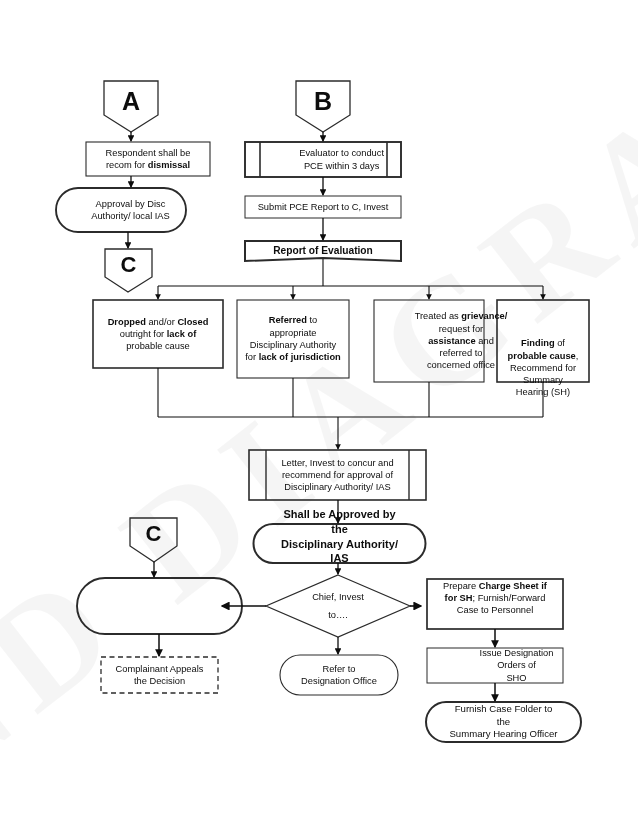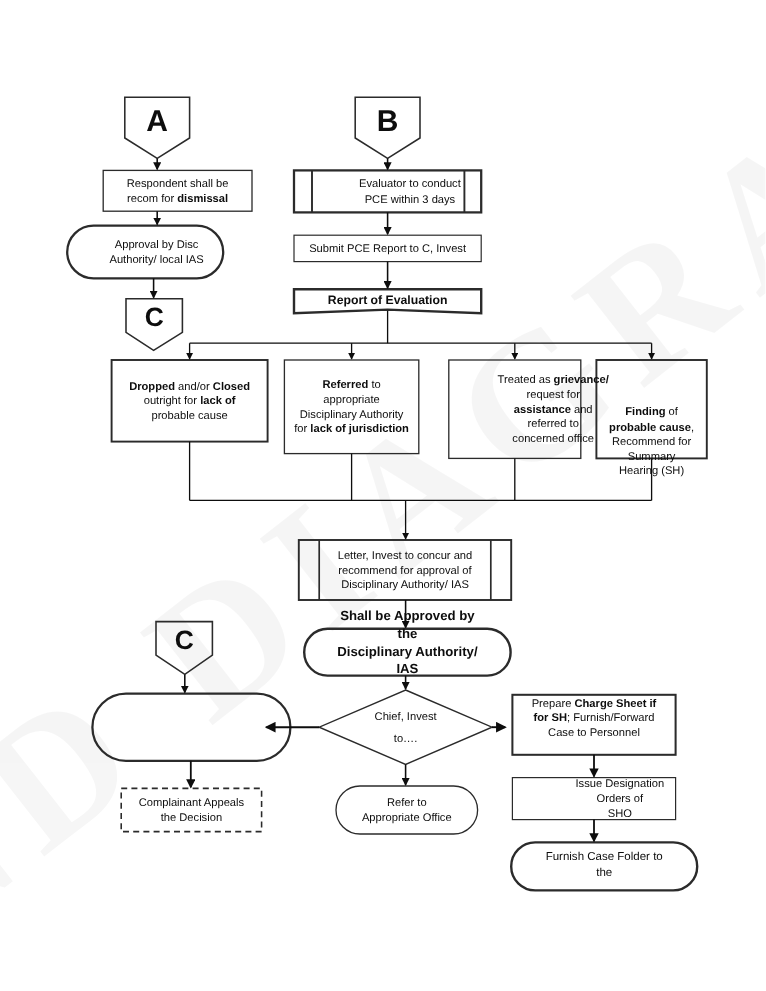--- a/index.html
+++ b/index.html
@@ -245,21 +245,21 @@
   <div class="node-text" style="left:101px;top:657px;width:117px;height:36px;">
     <div>
       <div>Complainant  Appeals</div>
       <div>the Decision</div>
     </div>
   </div>
 
   <div class="node-text" style="left:292px;top:655px;width:94px;height:40px;">
     <div>
       <div>Refer to</div>
-      <div>Appropriate Office</div>
+      <div>Designation Office</div>
     </div>
   </div>
 
   <div class="node-text" style="left:427px;top:579px;width:136px;height:38px;">
     <div>
       <div><span>Prepare </span><span class="b">Charge Sheet if</span></div>
       <div><span class="b">for SH</span><span>; Furnish/Forward</span></div>
       <div><span>Case to Personnel</span></div>
     </div>
   </div>
@@ -267,16 +267,17 @@
   <div class="node-text" style="left:427px;top:648px;width:136px;height:35px;padding-left:46px;">
     <div>
       <div>Issue Designation Orders of</div>
       <div>SHO</div>
     </div>
   </div>
 
   <div class="node-text" style="left:446px;top:702px;width:115px;height:40px;font-weight:normal;font-size:9.6px;">
     <div>
       <div><span>Furnish Case Folder to the</span></div>
+      <div><span>Summary Hearing Officer</span></div>
     </div>
   </div>
 
 </div>
 
 </body></html>

